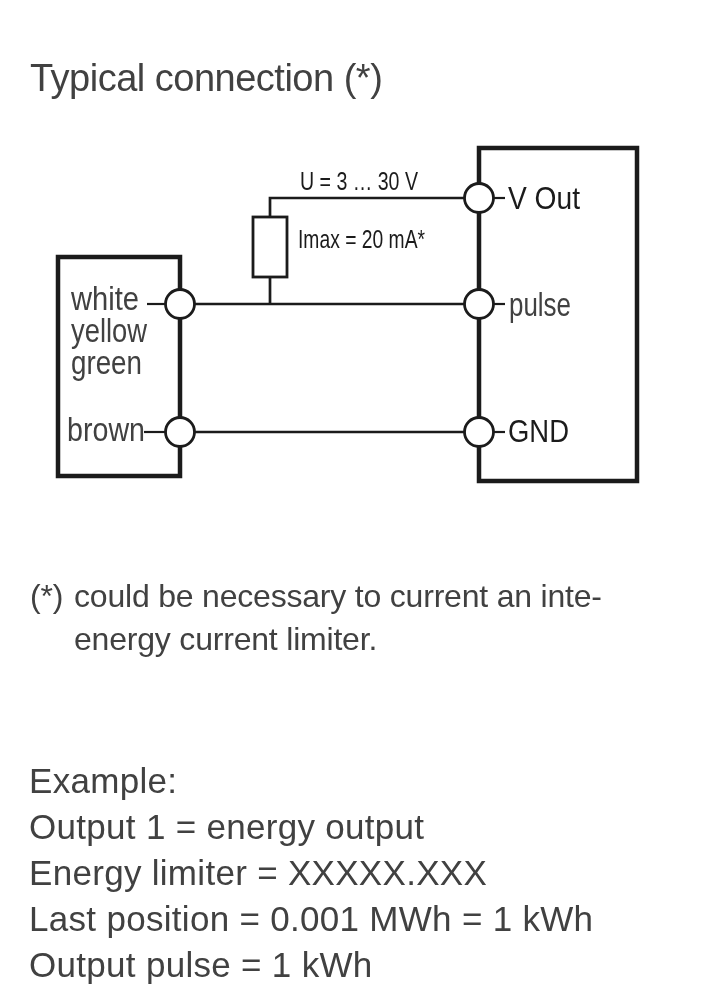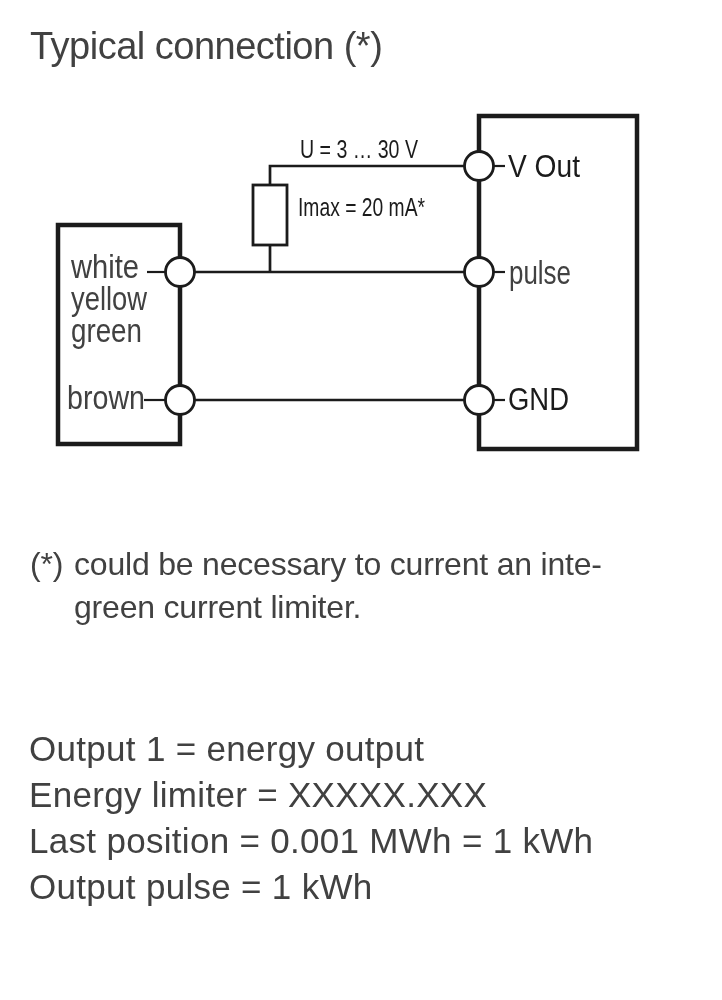--- a/index.html
+++ b/index.html
@@ -12,20 +12,21 @@
     height: 1000px;
     position: relative;
     overflow: hidden;
     font-family: "Liberation Sans", "DejaVu Sans", sans-serif;
     color: #414141;
   }
   .page {
     position: absolute;
     inset: 0;
     background: #ffffff;
+    margin-top: 32px;
   }
   .title {
     position: absolute;
     left: 30px;
     top: 27px;
     font-size: 38px;
     line-height: 38px;
     letter-spacing: -0.5px;
     color: #414141;
     white-space: nowrap;
@@ -121,24 +122,25 @@
     <text class="d-gray" x="71" y="178" font-size="34" textLength="68" lengthAdjust="spacingAndGlyphs">white</text>
     <text class="d-gray" x="71" y="210" font-size="34" textLength="76" lengthAdjust="spacingAndGlyphs">yellow</text>
     <text class="d-gray" x="71" y="242" font-size="34" textLength="71" lengthAdjust="spacingAndGlyphs">green</text>
     <text class="d-gray" x="67" y="309" font-size="34" textLength="78" lengthAdjust="spacingAndGlyphs">brown</text>
   </svg>
 
   <div class="footnote">
     <span class="fn-marker">(*)</span>
     <div class="fn-lines">
       <div>could be necessary to current an inte-</div>
-      <div>green current limiter.</div>
+      <div>energy current limiter.</div>
     </div>
   </div>
 
   <div class="example">
+    <div>Example:</div>
     <div>Output 1 = energy output</div>
     <div>Energy limiter = XXXXX.XXX</div>
     <div>Last position = 0.001 MWh = 1 kWh</div>
     <div>Output pulse = 1 kWh</div>
   </div>
 
 </div>
 
 </body></html>

